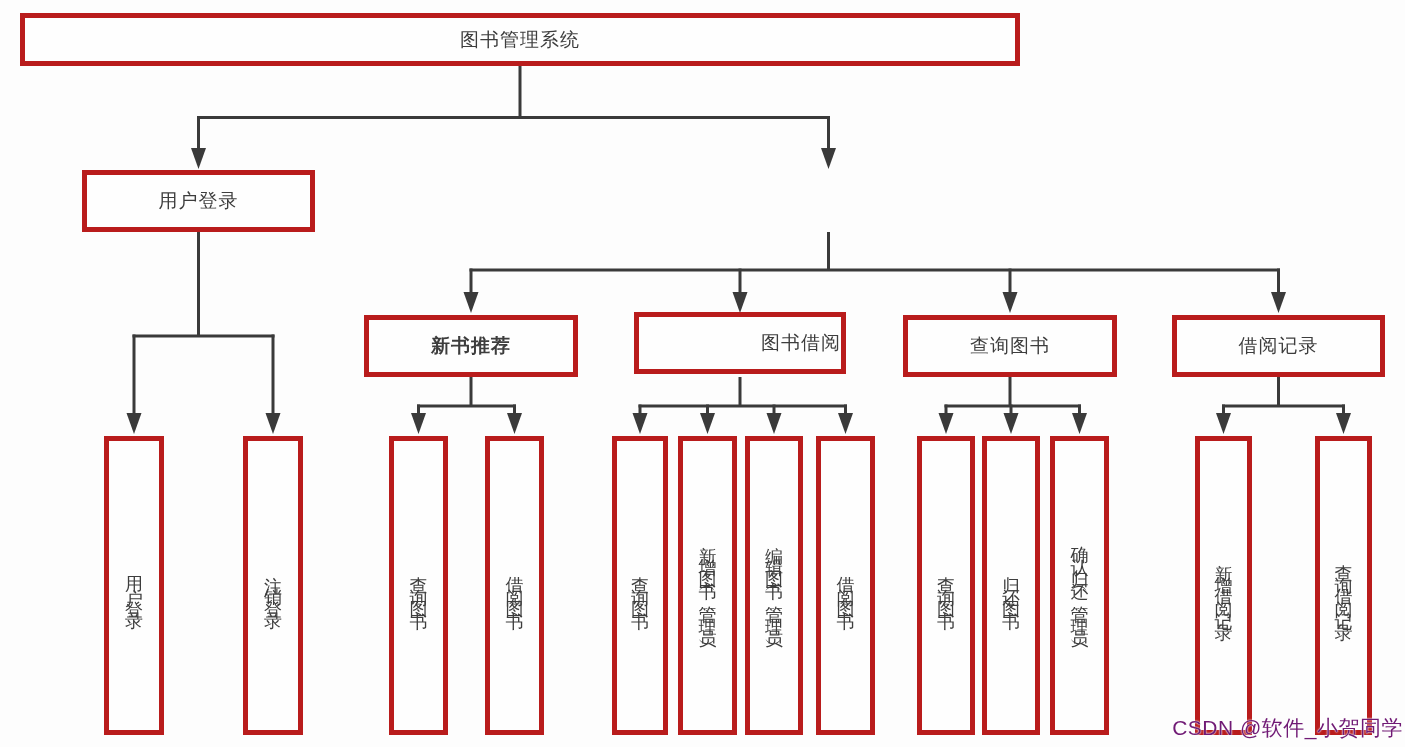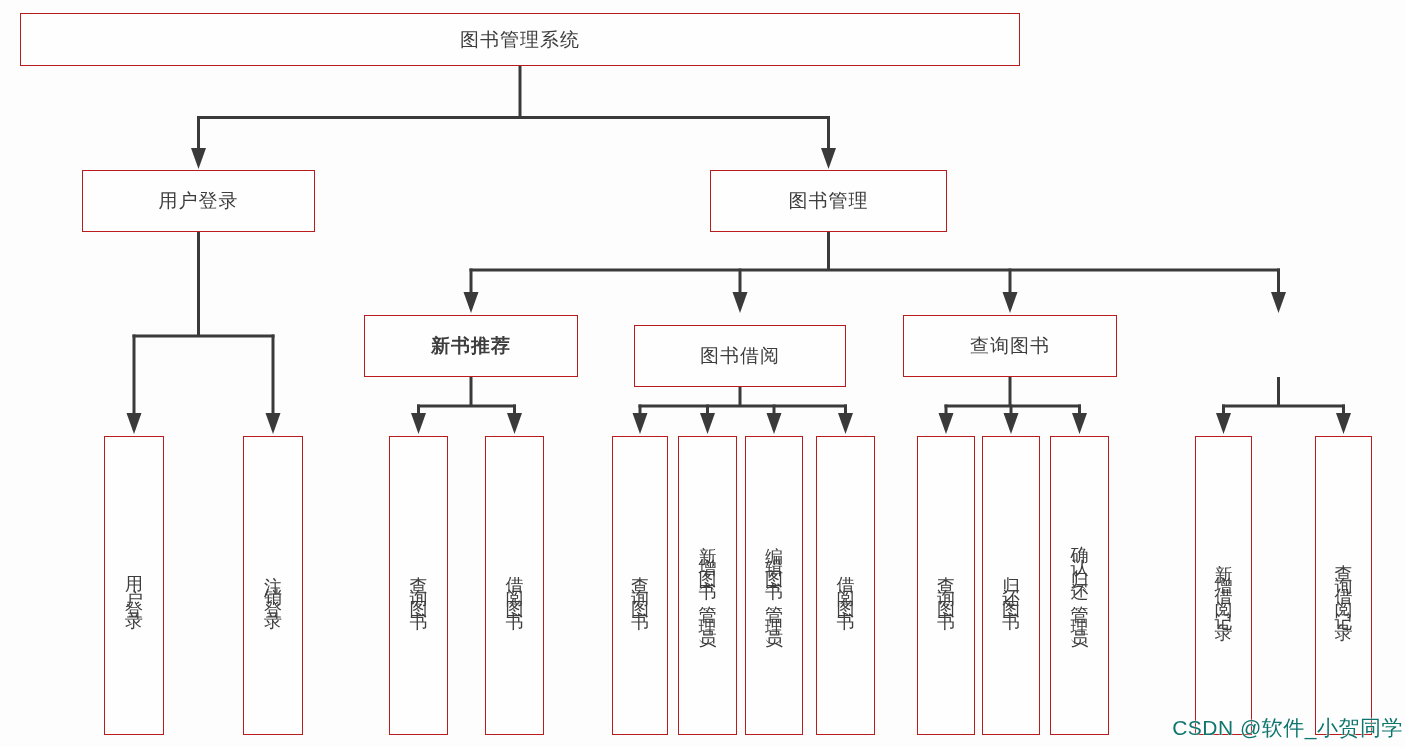--- a/index.html
+++ b/index.html
@@ -16,42 +16,42 @@
   }
   .connectors {
     position: absolute;
     left: 0; top: 0;
     z-index: 1;
   }
   .node {
     position: absolute;
     box-sizing: border-box;
     background: #fefefe;
-    border: 1px solid #b91c1c;
+    border: 5px solid #b91c1c;
     display: flex;
     align-items: center;
     justify-content: center;
     color: #3d3d3d;
     z-index: 2;
   }
   .hbox { font-size: 19px; letter-spacing: 1px; }
   .vbox span {
     writing-mode: vertical-rl;
     text-orientation: mixed;
     font-size: 18px;
     letter-spacing: 12px;
     color: #3d3d3d;
     line-height: 1;
   }
   
   #n-root        { left: 20px;   top: 13px;  width: 1000px; height: 53px; }
   #n-user-login  { left: 82px;   top: 170px; width: 233px;  height: 62px; }
   #n-book-mgmt   { left: 710px;  top: 170px; width: 237px;  height: 62px; }
   #n-new-book    { left: 364px;  top: 315px; width: 214px;  height: 62px; font-weight: bold; }
-  #n-borrowing   { left: 634px;  top: 325px; width: 212px;  height: 62px; }
+  #n-borrowing   { left: 634px;  top: 312px; width: 212px;  height: 62px; justify-content: flex-end; }
   #n-current     { left: 903px;  top: 315px; width: 214px;  height: 62px; }
   #n-records     { left: 1172px; top: 315px; width: 213px;  height: 62px; }
   .leaf          { top: 436px; height: 299px; }
   #l-0  { left: 104px;  width: 60px; }
   #l-1  { left: 243px;  width: 60px; }
   #l-2  { left: 389px;  width: 59px; }
   #l-3  { left: 485px;  width: 59px; }
   #l-4  { left: 612px;  width: 56px; }
   #l-5  { left: 678px;  width: 59px; }
   #l-6  { left: 745px;  width: 58px; }
@@ -59,21 +59,21 @@
   #l-8  { left: 917px;  width: 58px; }
   #l-9  { left: 982px;  width: 58px; }
   #l-10 { left: 1050px; width: 59px; }
   #l-11 { left: 1195px; width: 57px; }
   #l-12 { left: 1315px; width: 57px; }
   .watermark {
     position: absolute;
     right: 2px;
     top: 714px;
     font-size: 21px;
-    color: #0f766e;
+    color: #701a75;
     text-shadow: 0 0 2px #ffffff, 0 0 1px #ffffff;
     z-index: 3;
     letter-spacing: 0.5px;
   }
 </style>
 </head>
 <body>
 
 <div class="canvas">
 
@@ -143,33 +143,33 @@
     </g>
   </svg>
 
   <div class="node hbox" id="n-root">
     <span>图书管理系统</span>
   </div>
 
   <div class="node hbox" id="n-user-login">
     <span>用户登录</span>
   </div>
-  <div class="node hbox" id="n-book-mgmt">
-    <span>图书管理</span>
-  </div>
 
   <div class="node hbox" id="n-new-book">
     <span>新书推荐</span>
   </div>
   <div class="node hbox" id="n-borrowing">
     <span>图书借阅</span>
   </div>
   <div class="node hbox" id="n-current">
     <span>查询图书</span>
   </div>
+  <div class="node hbox" id="n-records">
+    <span>借阅记录</span>
+  </div>
 
   <div class="node vbox leaf" id="l-0">
     <span>用户登录</span>
   </div>
   <div class="node vbox leaf" id="l-1">
     <span>注销登录</span>
   </div>
   <div class="node vbox leaf" id="l-2">
     <span>查询图书</span>
   </div>

